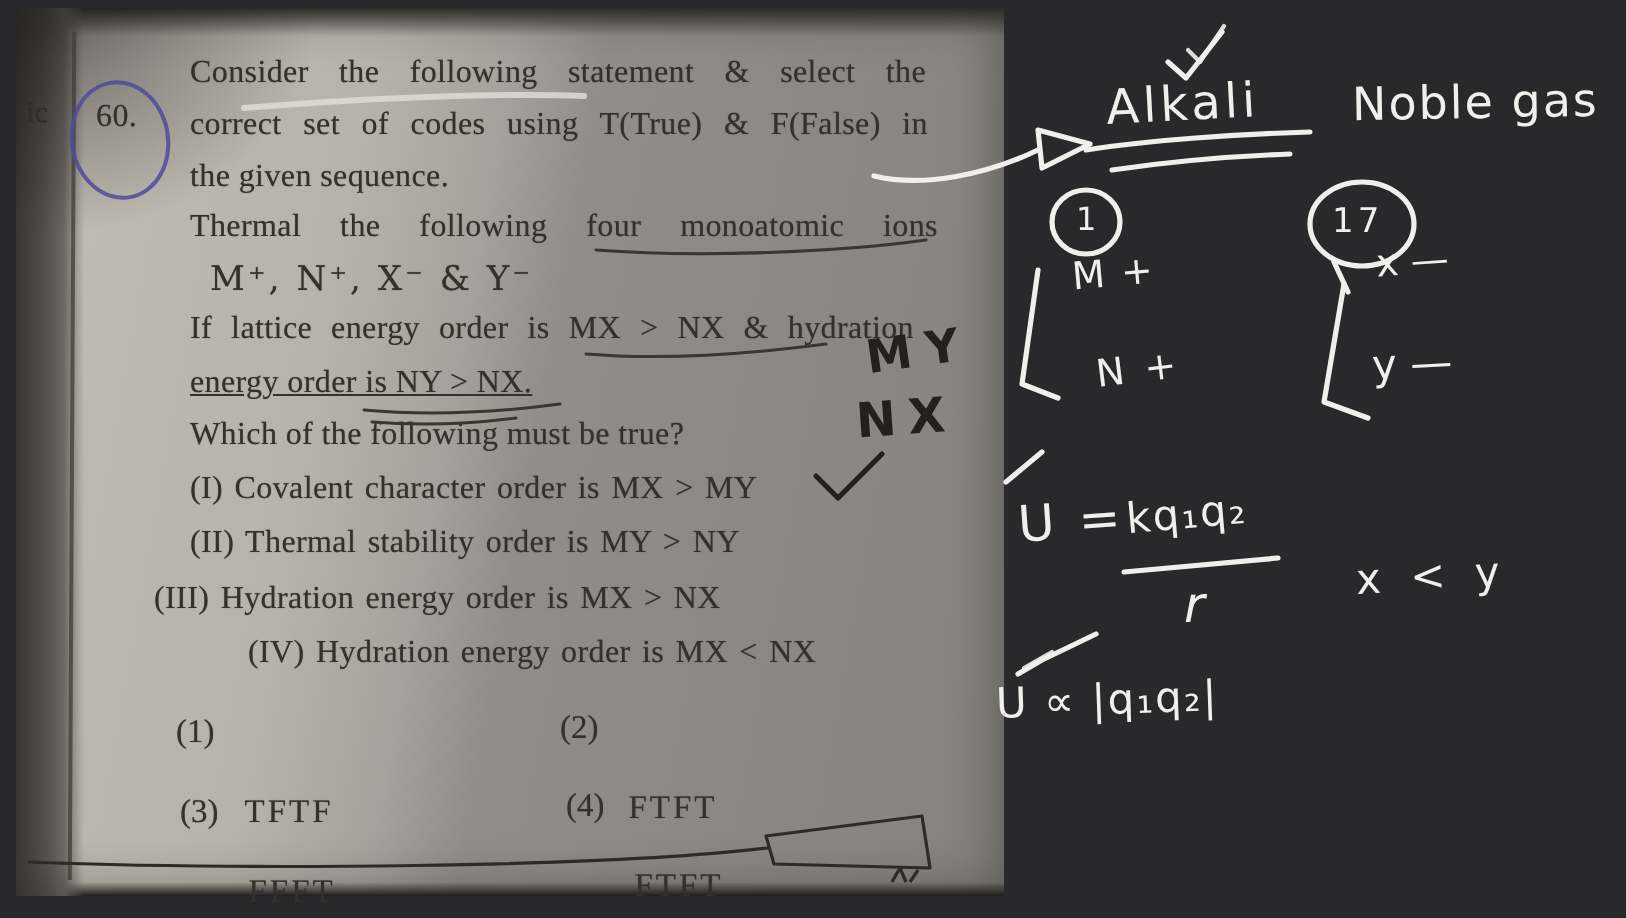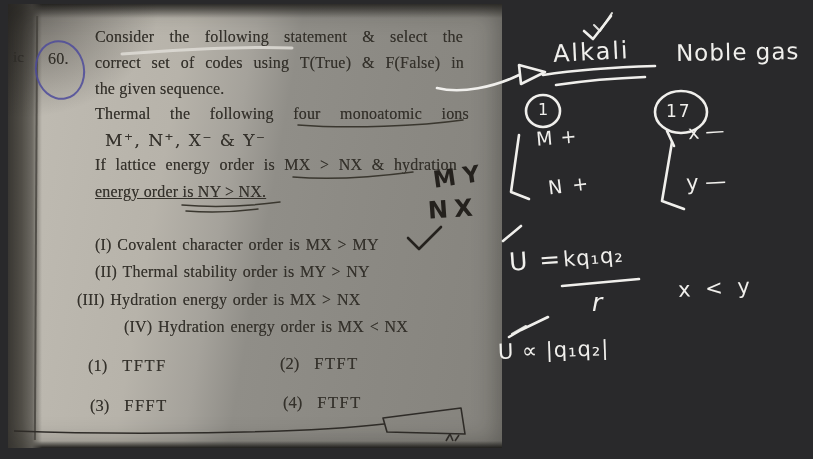--- a/index.html
+++ b/index.html
@@ -20,21 +20,21 @@
   .vrule{position:absolute;left:35px;top:16px;width:2px;height:424px;background:#403d38;opacity:.75;transform:rotate(.3deg);}
   .blue-circle{position:absolute;left:35px;top:40px;width:46px;height:56px;border:2.5px solid var(--pen-blue);
     border-radius:50%;transform:rotate(-10deg);opacity:.85;}
   .print{position:absolute;font-family:"Liberation Serif","DejaVu Serif",serif;font-size:16px;
     color:var(--print-ink);letter-spacing:.2px;white-space:nowrap;text-shadow:0 0 .5px rgba(40,36,30,.55);}
   .just{white-space:normal;text-align:justify;text-align-last:justify;}
   .marginal{color:#302e2a;}
   .ions{font-family:"DejaVu Serif",serif;font-size:17px;letter-spacing:1.5px;}
   .answer{position:absolute;display:flex;gap:15px;font-family:"Liberation Serif","DejaVu Serif",serif;
     font-size:16.5px;color:var(--print-ink);text-shadow:0 0 .5px rgba(40,36,30,.55);}
-  .answer .code{letter-spacing:1.5px;}
+  .answer .code{letter-spacing:1.5px;margin-top:40px;}
   .pen{position:absolute;font-family:"DejaVu Sans",sans-serif;color:var(--pen-dark);font-weight:bold;white-space:nowrap;}
   .ink{position:absolute;font-family:"DejaVu Sans",sans-serif;color:var(--ink-white);white-space:nowrap;}
   svg.overlay{position:absolute;left:0;top:0;pointer-events:none;}
   .w{stroke:var(--ink-white);stroke-width:2.6;fill:none;stroke-linecap:round;stroke-linejoin:round;}
   .w2{stroke:var(--ink-white);stroke-width:2.1;fill:none;stroke-linecap:round;stroke-linejoin:round;opacity:.9;}
   .d{stroke:var(--pen-dark);stroke-width:2.6;fill:none;stroke-linecap:round;stroke-linejoin:round;}
   .p{stroke:#3a372f;stroke-width:1.5;fill:none;stroke-linecap:round;}
   .wp{stroke:#dedcd6;stroke-width:3;fill:none;opacity:.85;stroke-linecap:round;}
   .b{stroke:#2e2b27;stroke-width:1.6;fill:none;stroke-linejoin:round;}
 </style>
@@ -50,20 +50,21 @@
   <span class="print marginal" style="left:13px;top:49px;font-size:15px;">ic</span>
   <span class="print" style="left:48px;top:50px;">60.</span>
 
   <div class="print just" style="left:95px;top:28px;width:368px;">Consider the following statement &amp; select the</div>
   <div class="print just" style="left:95px;top:54px;width:369px;">correct set of codes using T(True) &amp; F(False) in</div>
   <div class="print" style="left:95px;top:80px;">the given sequence.</div>
   <div class="print just" style="left:95px;top:105px;width:374px;">Thermal the following four monoatomic ions</div>
   <div class="print ions" style="left:105px;top:130px;">M⁺, N⁺, X⁻ &amp; Y⁻</div>
   <div class="print just" style="left:95px;top:156px;width:362px;">If lattice energy order is MX &gt; NX &amp; hydration</div>
   <div class="print" style="left:95px;top:183px;text-decoration:underline;">energy order is NY &gt; NX.</div>
+  <div class="print" style="left:95px;top:209px;">Which of the following must be true?</div>
 
   <div class="print" style="left:95px;top:236px;word-spacing:1.5px;">(I) Covalent character order is MX &gt; MY</div>
   <div class="print" style="left:95px;top:263px;word-spacing:1.5px;">(II) Thermal stability order is MY &gt; NY</div>
   <div class="print" style="left:77px;top:291px;word-spacing:1.5px;">(III) Hydration energy order is MX &gt; NX</div>
   <div class="print" style="left:95px;top:318px;word-spacing:1.5px;margin-left:29px;">(IV) Hydration energy order is MX &lt; NX</div>
 
   <div class="answer" style="left:88px;top:356px;">
     <span>(1)</span>
     <span class="code">TFTF</span>
   </div>

